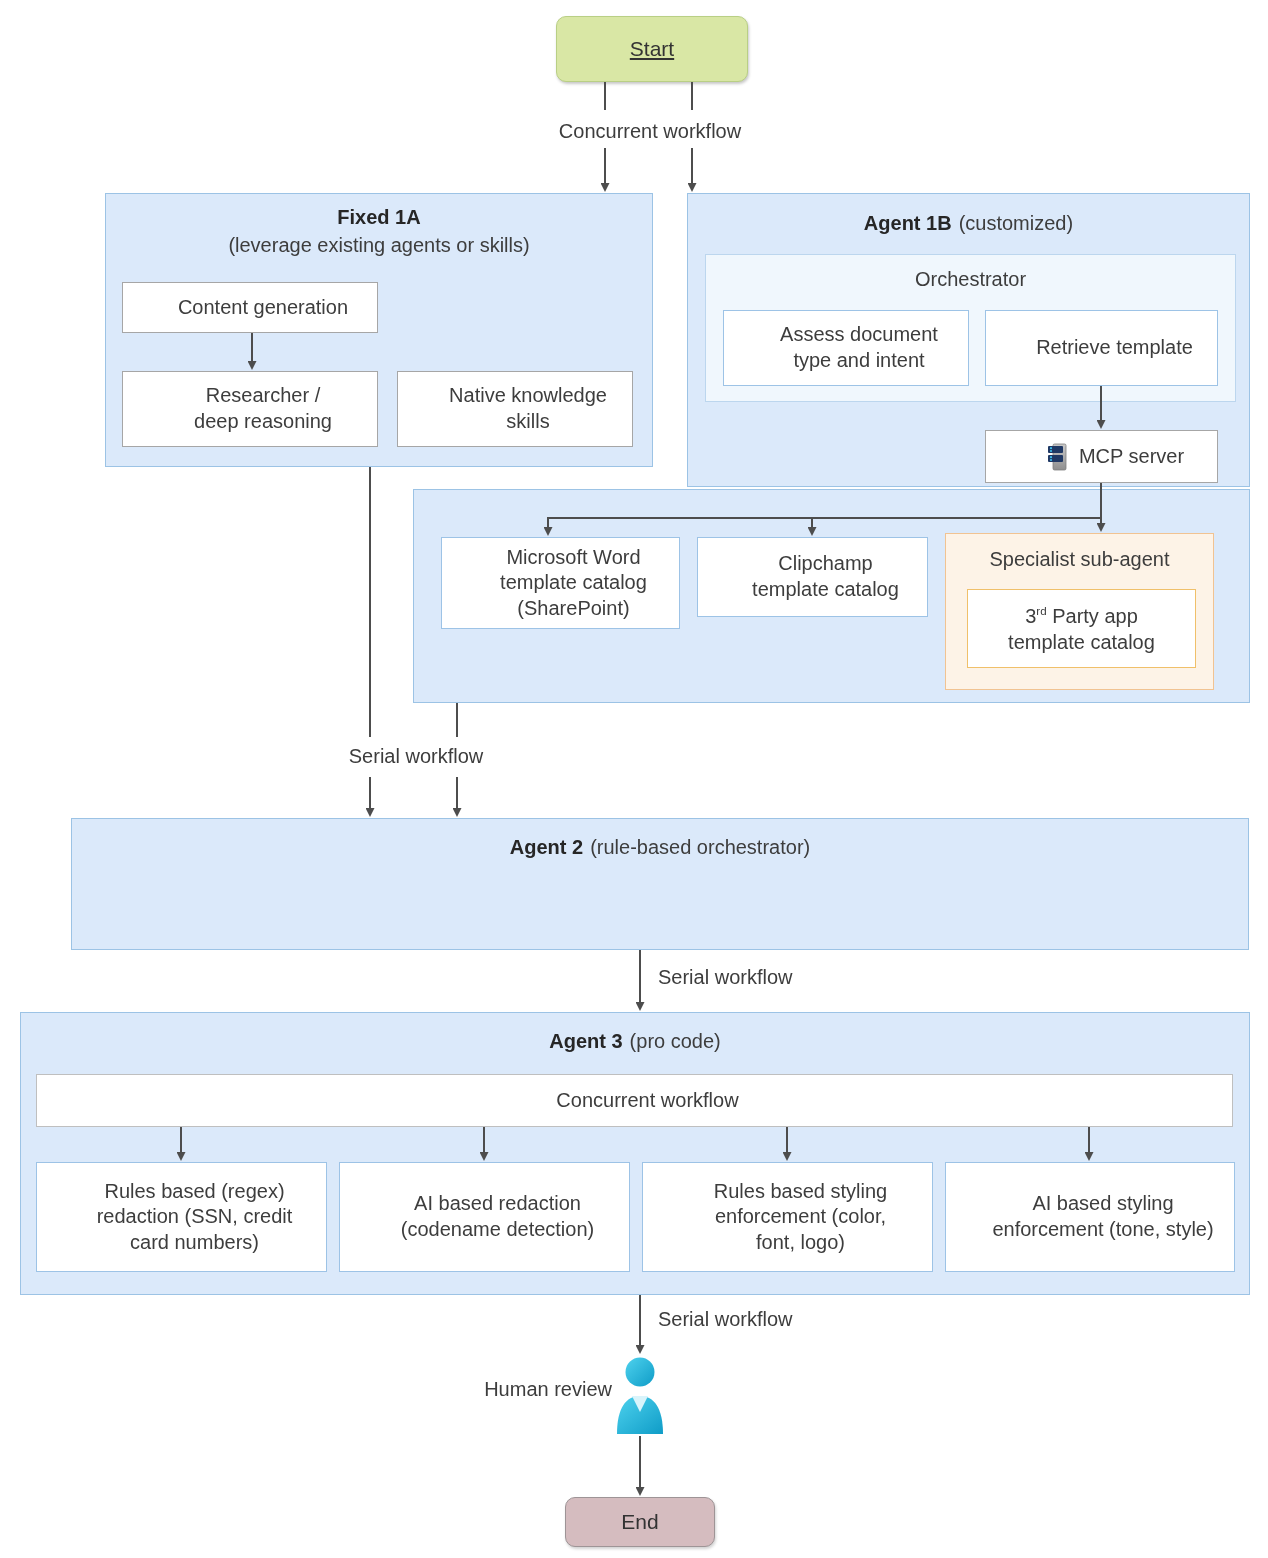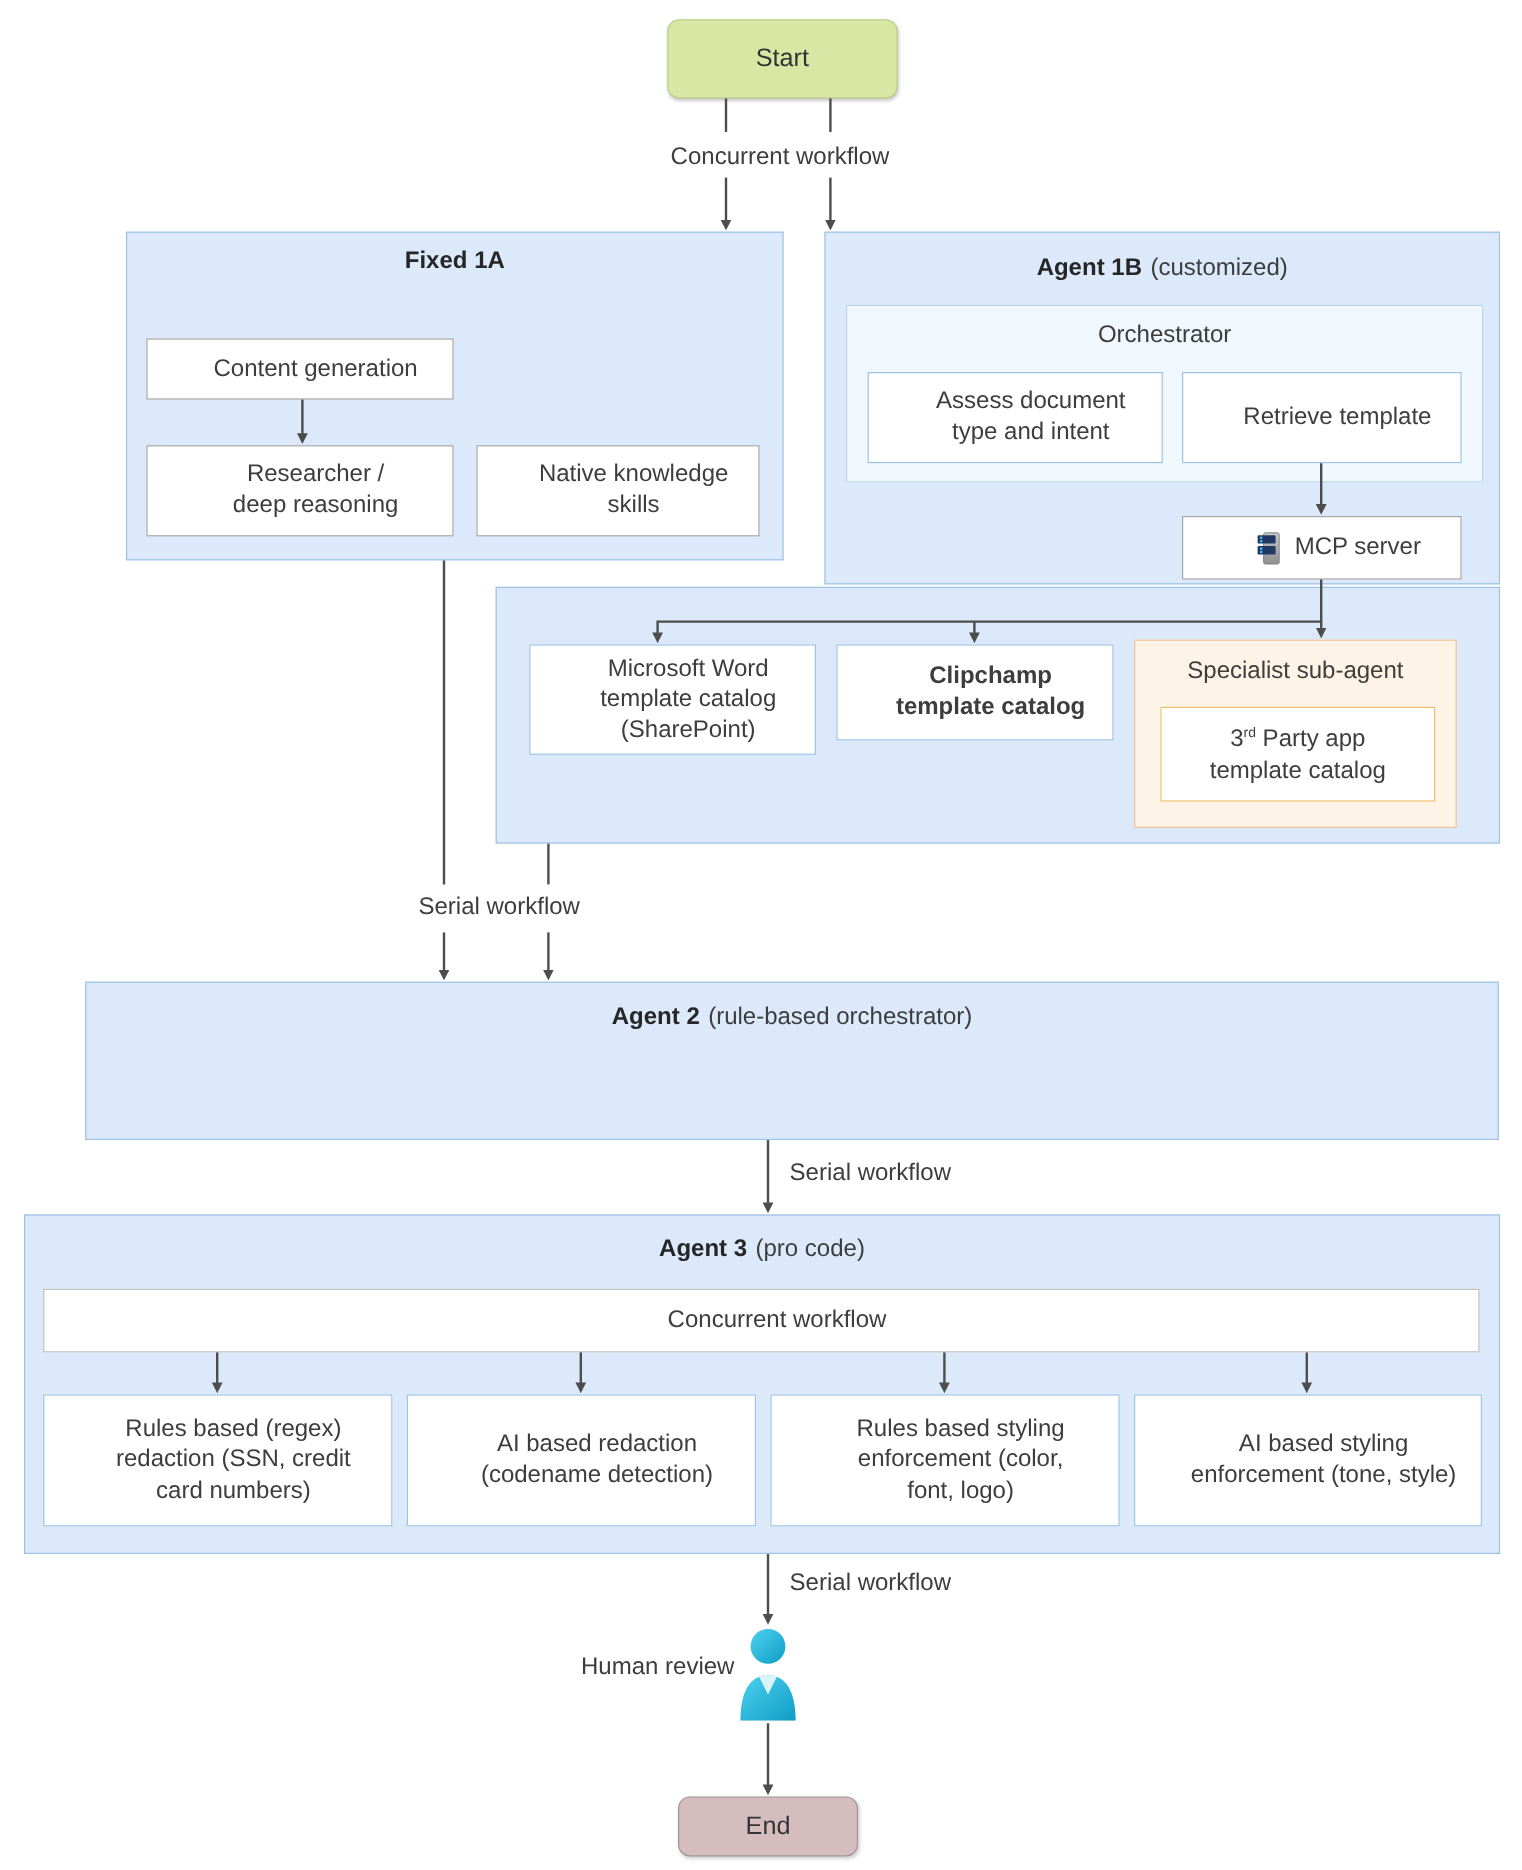--- a/index.html
+++ b/index.html
@@ -17,41 +17,42 @@
   .creambox{background:#fdf3e7;border:1px solid #f1c392;box-sizing:border-box;}
   .creaminner{background:#fff;border:1px solid #f0c06a;box-sizing:border-box;
         display:flex;align-items:center;justify-content:center;text-align:center;
         font-size:20px;line-height:1.3;color:#3d3d3d;}
   .titleline{text-align:center;font-size:20px;color:#262626;}
   .titleline .b{font-weight:bold;}
   .titleline .sub{font-weight:normal;color:#3d3d3d;margin-left:7px;}
   .label{font-size:20px;color:#3d3d3d;white-space:nowrap;}
   .terminal{border-radius:10px;display:flex;align-items:center;justify-content:center;
         font-size:21px;color:#333;box-sizing:border-box;}
-  #startbox{background:#d9e7a5;border:1px solid #b9cf85;box-shadow:1px 2px 3px rgba(0,0,0,.22);}
+  #startbox{background:#d9e7a5;border:1px solid #b9cf85;box-shadow:1px 2px 3px rgba(0,0,0,.22);text-decoration:underline;}
   #endbox{background:#d5bcbf;border:1px solid #9e9496;box-shadow:1px 2px 3px rgba(0,0,0,.18);}
   .sup{font-size:0.58em;vertical-align:super;}
   svg.overlay{position:absolute;left:0;top:0;pointer-events:none;}
   .wrapspan{display:inline-block;}
 </style>
 </head>
 <body>
 
 <div id="canvas">
 
   <div id="startbox" class="abs terminal" style="left:556px;top:16px;width:192px;height:66px;">
     <span>Start</span>
   </div>
 
   <div class="abs label" style="left:650px;top:120px;transform:translateX(-50%);">Concurrent workflow</div>
 
   <div class="abs container" style="left:105px;top:193px;width:548px;height:274px;"></div>
   <div class="abs titleline" style="left:105px;top:206px;width:548px;">
     <span class="b">Fixed 1A</span>
   </div>
+  <div class="abs titleline" style="left:105px;top:234px;width:548px;color:#3d3d3d;">(leverage existing agents or skills)</div>
 
   <div class="abs wbox" style="left:122px;top:282px;width:256px;height:51px;">
     <span>Content generation</span>
   </div>
   <div class="abs wbox" style="left:122px;top:371px;width:256px;height:76px;">
     <span class="wrapspan" style="max-width:160px;">Researcher / deep reasoning</span>
   </div>
   <div class="abs wbox" style="left:397px;top:371px;width:236px;height:76px;">
     <span class="wrapspan" style="max-width:175px;">Native knowledge skills</span>
   </div>
@@ -88,21 +89,21 @@
     </svg>
     <span>MCP server</span>
   </div>
 
   <div class="abs container" style="left:413px;top:489px;width:837px;height:214px;"></div>
 
   <div class="abs wbox bblue" style="left:441px;top:537px;width:239px;height:92px;">
     <span class="wrapspan" style="max-width:165px;">Microsoft Word template catalog (SharePoint)</span>
   </div>
   <div class="abs wbox bblue" style="left:697px;top:537px;width:231px;height:80px;">
-    <span class="wrapspan" style="max-width:165px;font-weight:bold;">Clipchamp template catalog</span>
+    <span class="wrapspan" style="max-width:165px;">Clipchamp template catalog</span>
   </div>
 
   <div class="abs creambox" style="left:945px;top:533px;width:269px;height:157px;"></div>
   <div class="abs titleline" style="left:945px;top:548px;width:269px;color:#3d3d3d;">Specialist sub-agent</div>
   <div class="abs creaminner" style="left:967px;top:589px;width:229px;height:79px;">
     <span class="wrapspan" style="max-width:180px;"><span>3</span><span class="sup">rd</span><span> Party app template catalog</span></span>
   </div>
 
   <div class="abs label" style="left:416px;top:745px;transform:translateX(-50%);">Serial workflow</div>
 

